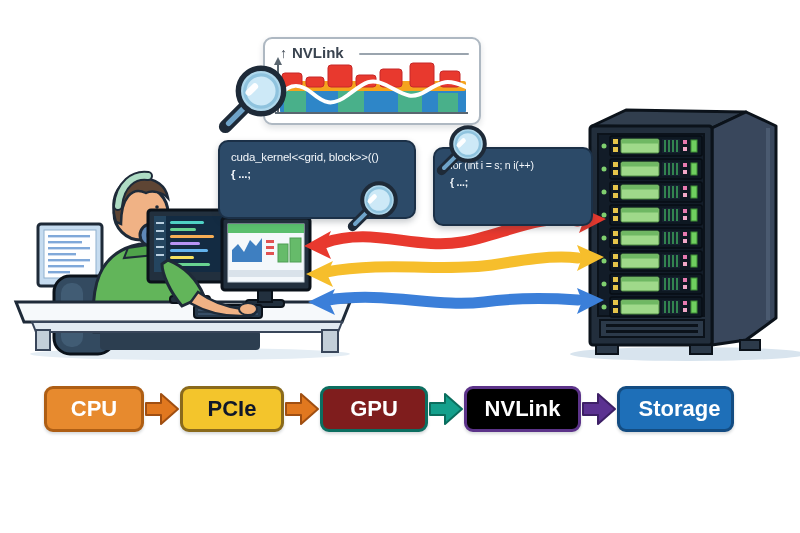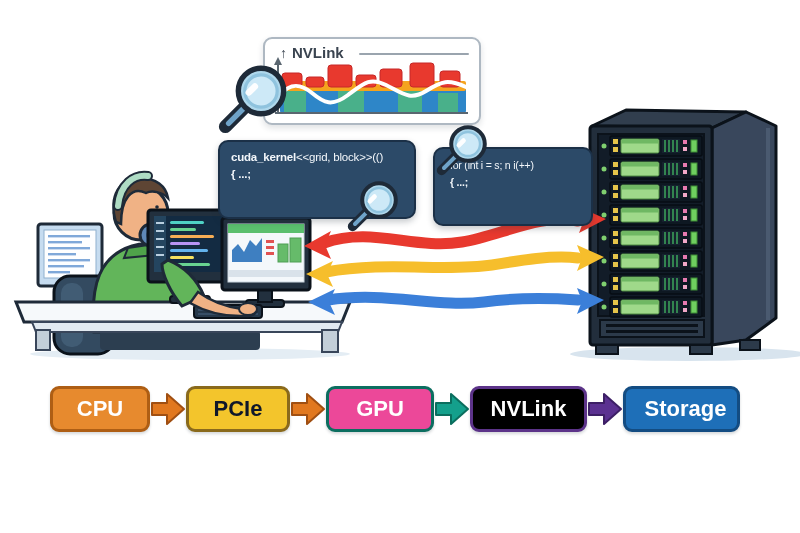--- a/index.html
+++ b/index.html
@@ -14,24 +14,24 @@
                color:#3A4450;font-size:15px;font-weight:600;}
   .timing-arrow{font-size:14px;font-weight:700;}
   .timing-rule{position:absolute;left:94px;right:10px;top:14px;height:2px;background:#9AA4AE;border-radius:1px;}
   .timing-chart{position:absolute;left:5px;top:18px;}
   
   .bubble{position:absolute;background:#2C4A68;border:2px solid #1B3047;border-radius:10px;
           box-shadow:0 3px 6px rgba(30,42,56,.25);color:#F2F6FA;z-index:12;
           font-family:"Liberation Sans",sans-serif;white-space:nowrap;}
   .bubble-kernel{left:218px;top:140px;width:172px;height:57px;padding:9px 11px;font-size:11.5px;letter-spacing:-.2px;}
   .bubble-loop{left:433px;top:147px;width:133px;height:57px;padding:10px 8px 8px 15px;font-size:10.5px;letter-spacing:-.2px;}
-  .bubble .kw{font-weight:700;}
+  .bubble .kw{font-weight:400;}
   .bubble .ln2{margin-top:5px;font-weight:700;}
   
-  .pipeline{position:absolute;left:50px;top:386px;display:flex;align-items:center;z-index:10;}
+  .pipeline{position:absolute;left:44px;top:386px;display:flex;align-items:center;z-index:10;}
   .stage{height:46px;display:flex;align-items:center;justify-content:center;
          border:3px solid;border-radius:9px;font-weight:700;font-size:22px;box-sizing:border-box;
          box-shadow:0 2px 3px rgba(30,42,56,.18);}
   .connector{flex:0 0 auto;}
   .overlay{z-index:30;pointer-events:none;}
 </style>
 </head>
 <body>
 
 <div class="canvas">
@@ -245,21 +245,21 @@
 
   <div class="pipeline">
     <div class="stage" style="width: 100px; background: rgb(231, 138, 46); border-color: rgb(174, 94, 20); color: rgb(255, 255, 255);">CPU</div>
     <svg class="connector" width="36" height="46" viewBox="0 0 36 46">
       <polygon points="2,17 17,17 17,8 34,23 17,38 17,29 2,29" stroke-width="2" stroke-linejoin="round" style="fill: rgb(225, 120, 31); stroke: rgb(160, 79, 18);"></polygon>
     </svg>
     <div class="stage" style="width: 104px; background: rgb(243, 197, 44); border-color: rgb(138, 106, 28); color: #0f172a;">PCIe</div>
     <svg class="connector" width="36" height="46" viewBox="0 0 36 46">
       <polygon points="2,17 17,17 17,8 34,23 17,38 17,29 2,29" stroke-width="2" stroke-linejoin="round" style="fill: rgb(225, 120, 31); stroke: rgb(160, 79, 18);"></polygon>
     </svg>
-    <div class="stage" style="width: 108px; background: #ec4899; border-color: rgb(12, 110, 96); color: rgb(255, 255, 255);">GPU</div>
+    <div class="stage" style="width: 108px; background: #7f1d1d; border-color: rgb(12, 110, 96); color: rgb(255, 255, 255);">GPU</div>
     <svg class="connector" width="36" height="46" viewBox="0 0 36 46">
       <polygon points="2,17 17,17 17,8 34,23 17,38 17,29 2,29" stroke-width="2" stroke-linejoin="round" style="fill: rgb(20, 160, 140); stroke: rgb(11, 110, 94);"></polygon>
     </svg>
     <div class="stage" style="width: 117px; background: #000000; border-color: rgb(92, 51, 137); color: rgb(255, 255, 255);">NVLink</div>
     <svg class="connector" width="36" height="46" viewBox="0 0 36 46">
       <polygon points="2,17 17,17 17,8 34,23 17,38 17,29 2,29" stroke-width="2" stroke-linejoin="round" style="fill: rgb(91, 49, 145); stroke: rgb(61, 31, 102);"></polygon>
     </svg>
     <div class="stage" style="width: 117px; background: rgb(30, 111, 184); border-color: rgb(19, 76, 130); color: rgb(255, 255, 255); padding-left: 8px;">Storage</div>
   </div>
 

